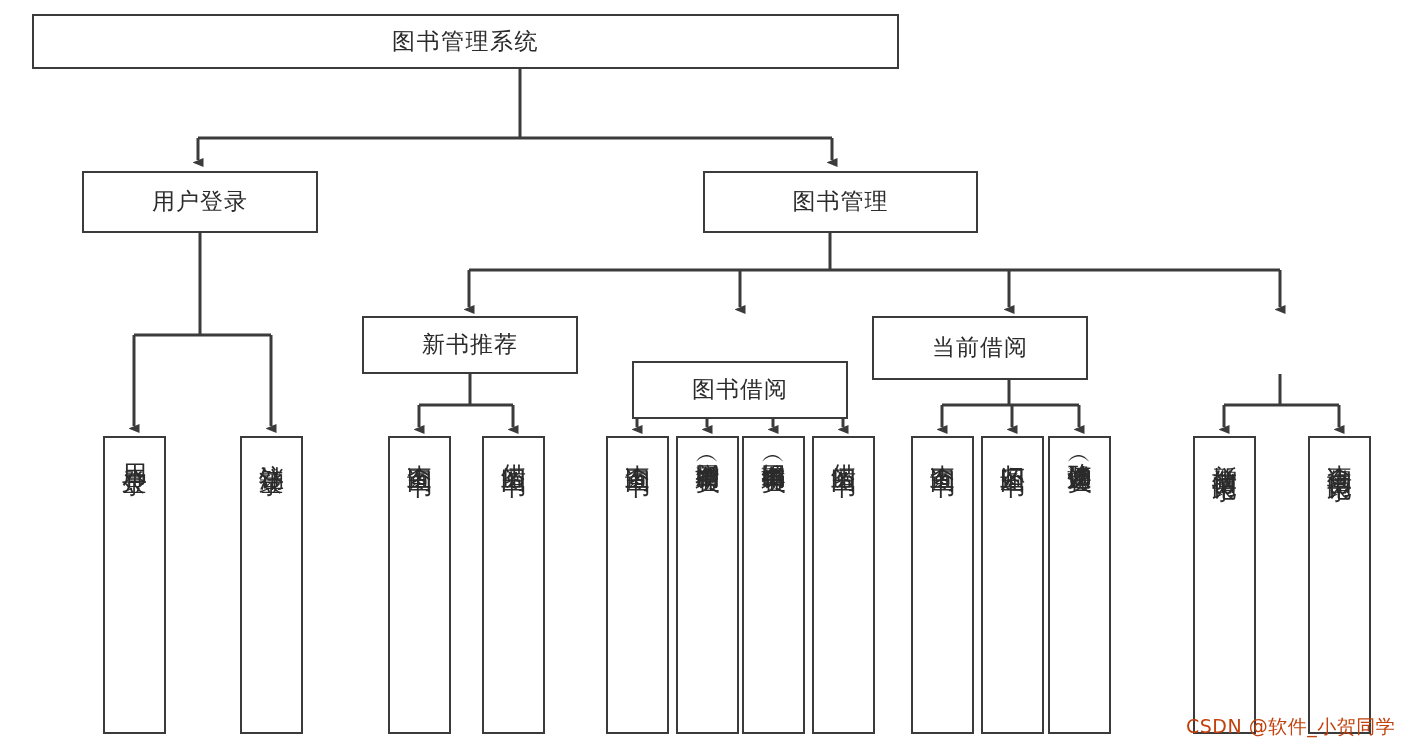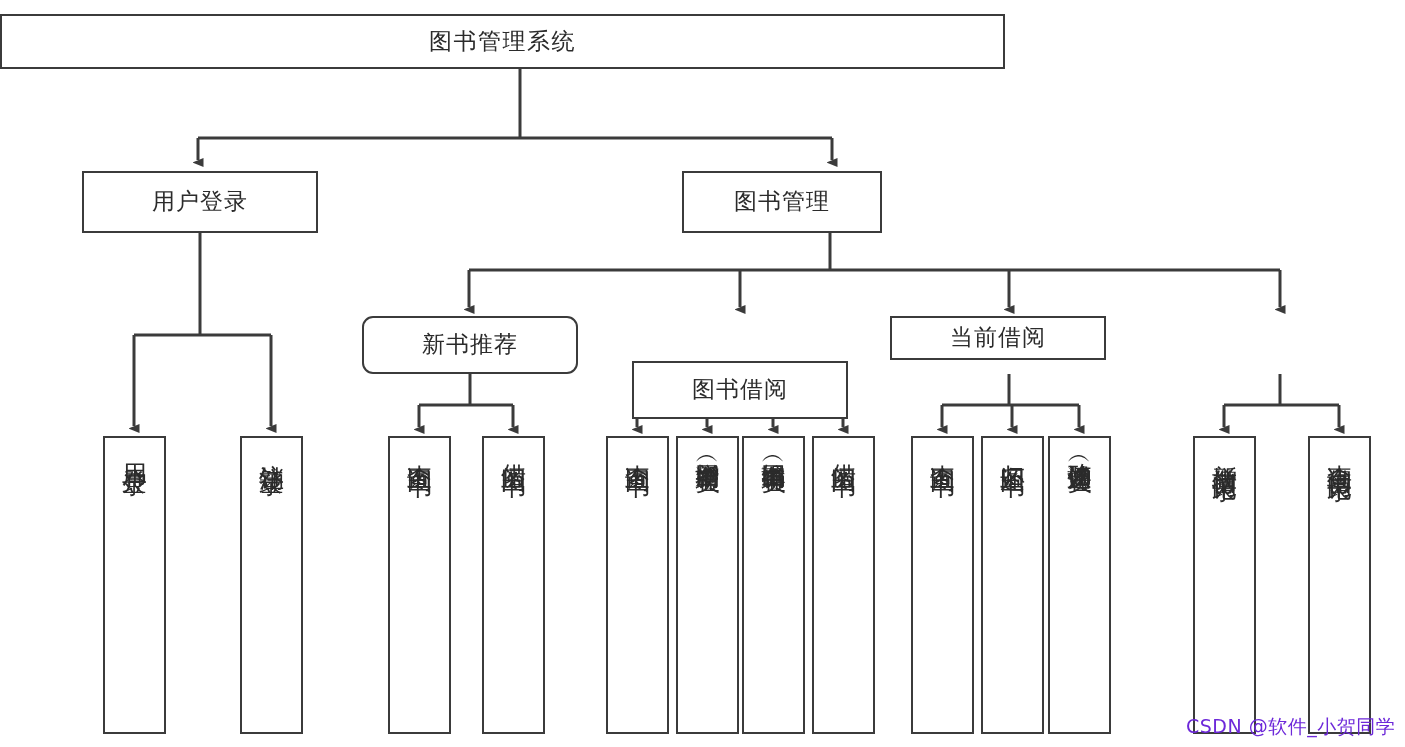--- a/index.html
+++ b/index.html
@@ -64,21 +64,21 @@
   }
   .node-v.tall-text .node-label {
     font-size: 24px;
     letter-spacing: 1px;
   }
   #watermark {
     position: absolute;
     left: 1186px;
     top: 714px;
     font-size: 19px;
-    color: #6d28d9;
+    color: #c2410c;
     letter-spacing: 0.5px;
     white-space: nowrap;
     font-family: "DejaVu Sans", "Liberation Sans", sans-serif;
   }
 </style>
 </head>
 <body>
 
 <div id="diagram-root">
 
@@ -125,38 +125,38 @@
       <path d="M 1012 405 L 1012 427" marker-end="url(#arrow)"></path>
       <path d="M 1079 405 L 1079 427" marker-end="url(#arrow)"></path>
 
       <path d="M 1280 374 L 1280 405"></path>
       <path d="M 1224 405 L 1339 405"></path>
       <path d="M 1224 405 L 1224 427" marker-end="url(#arrow)"></path>
       <path d="M 1339 405 L 1339 427" marker-end="url(#arrow)"></path>
     </g>
   </svg>
 
-  <div class="node-box node-h node-root" style="left:0;top:14px;width:1005px;height:55px;">
+  <div class="node-box node-h node-root" style="left:32px;top:14px;width:867px;height:55px;">
     <span class="node-label">图书管理系统</span>
   </div>
 
   <div class="node-box node-h" style="left:82px;top:171px;width:236px;height:62px;">
     <span class="node-label">用户登录</span>
   </div>
-  <div class="node-box node-h" style="left:682px;top:171px;width:200px;height:62px;">
+  <div class="node-box node-h" style="left:703px;top:171px;width:275px;height:62px;">
     <span class="node-label">图书管理</span>
   </div>
 
-  <div class="node-box node-h" style="left:362px;top:316px;width:216px;height:58px;border-radius:11px;">
+  <div class="node-box node-h" style="left:362px;top:316px;width:216px;height:58px;">
     <span class="node-label">新书推荐</span>
   </div>
   <div class="node-box node-h" style="left:632px;top:316px;width:216px;height:58px;margin-top:45px;">
     <span class="node-label">图书借阅</span>
   </div>
-  <div class="node-box node-h" style="left:890px;top:316px;width:216px;height:44px;">
+  <div class="node-box node-h" style="left:872px;top:316px;width:216px;height:64px;">
     <span class="node-label">当前借阅</span>
   </div>
 
   <div class="node-box node-v" style="left:103px;top:436px;width:63px;height:298px;">
     <span class="node-label">用户登录</span>
   </div>
   <div class="node-box node-v" style="left:240px;top:436px;width:63px;height:298px;">
     <span class="node-label">注销登录</span>
   </div>
 

